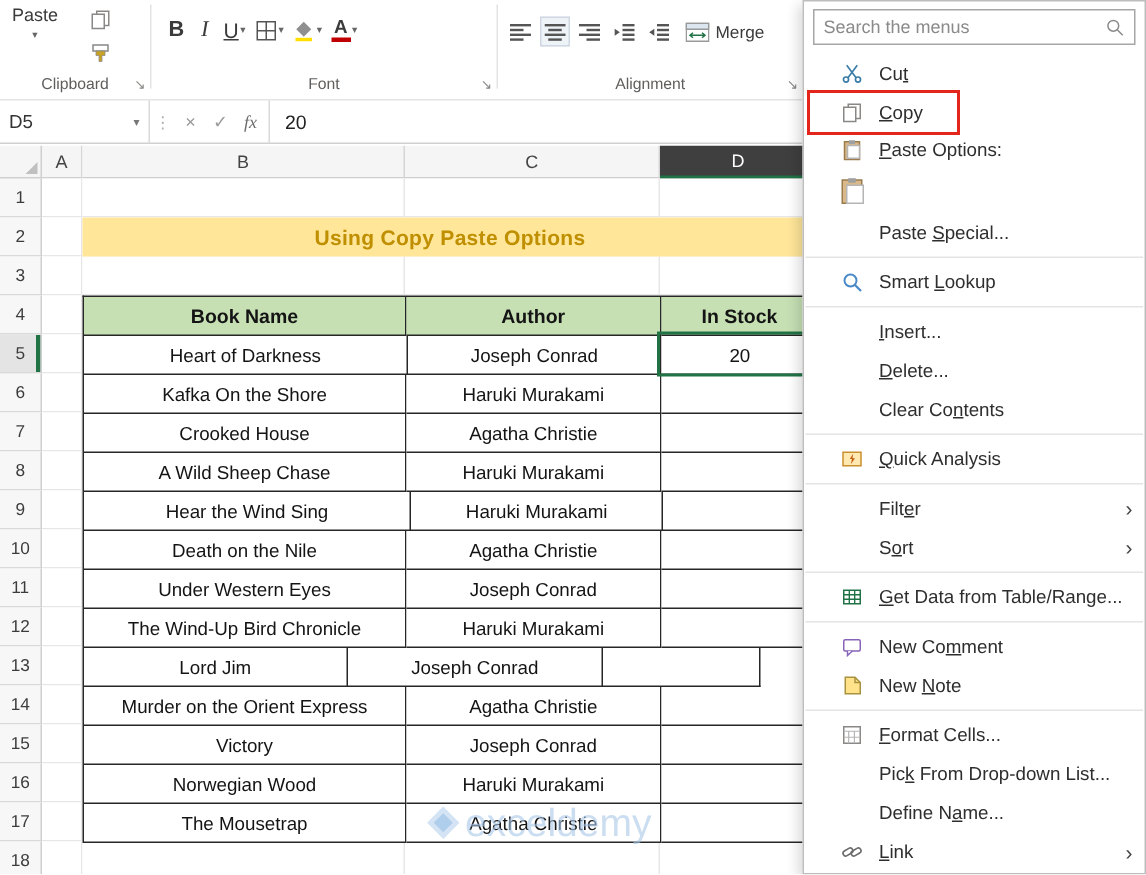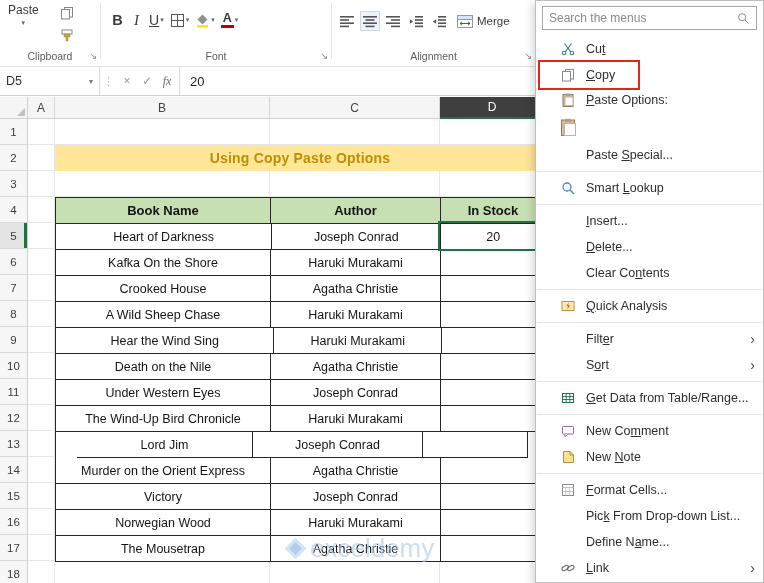--- a/index.html
+++ b/index.html
@@ -25,21 +25,21 @@
   .bold{font-weight:700;font-size:14.5px}
   .italic{font-style:italic;font-family:"Liberation Serif",serif;font-size:15px}
   .uline{text-decoration:underline;font-size:14px}
   .caret{font-size:7px;color:#666;margin-left:1px}
   .fc{display:flex;flex-direction:column;align-items:center;line-height:1}
   .fc-a{font-size:12.5px;font-weight:700;color:#3b3b3b}
   .fc-bar{width:13px;height:3px;background:#C00000;margin-top:1px}
   .ag-row{position:absolute;left:5px;top:11px;display:flex;align-items:center;gap:3px}
   .albtn{width:20px;height:20px;display:flex;align-items:center;justify-content:center;border:1px solid transparent}
   .albtn.active{background:#eef3f8;border-color:#cfd8e2}
-  .merge{display:flex;align-items:center;gap:4px;margin-left:5px;font-size:11.5px;color:#3b3b3b;white-space:nowrap}
+  .merge{display:flex;align-items:flex-end;gap:4px;margin-left:5px;font-size:11.5px;color:#3b3b3b;white-space:nowrap}
 
   
   .fbar{position:absolute;left:0;top:66px;width:535px;height:30px;background:#fff;border-top:1px solid #e3e3e3;border-bottom:1px solid #d0d0d0;display:flex;align-items:center}
   .name-box{width:100px;height:100%;border-right:1px solid #d9d9d9;display:flex;align-items:center;padding:0 6px;font-size:12.5px;color:#333}
   .name-box .nb-val{flex:1}
   .nb-caret{font-size:8px;color:#777}
   .fb-dots{color:#b0b0b0;padding:0 3px;font-size:11px}
   .fb-btn{width:20px;text-align:center;color:#9b9b9b;font-size:12px}
   .fb-btn.fx{font-style:italic;color:#6d6d6d;font-family:"Liberation Serif",serif}
   .fb-vsep{width:1px;height:100%;background:#d9d9d9;margin:0 2px}
@@ -426,21 +426,21 @@
           <div class="bt-cell" style="width: 215px;">Under Western Eyes</div>
           <div class="bt-cell" style="width: 170px;">Joseph Conrad</div>
           <div class="bt-cell" style="width: 105px;"></div>
         </div>
         <div class="bt-row">
           <div class="bt-cell" style="width: 215px;">The Wind-Up Bird Chronicle</div>
           <div class="bt-cell" style="width: 170px;">Haruki Murakami</div>
           <div class="bt-cell" style="width: 105px;"></div>
         </div>
         <div class="bt-row">
-          <div class="bt-cell" style="width: 176px; margin-left: 21px;">Lord Jim</div>
+          <div class="bt-cell" style="width: 176px;">Lord Jim</div>
           <div class="bt-cell" style="width: 170px;">Joseph Conrad</div>
           <div class="bt-cell" style="width: 105px;"></div>
         </div>
         <div class="bt-row">
           <div class="bt-cell" style="width: 215px;">Murder on the Orient Express</div>
           <div class="bt-cell" style="width: 170px;">Agatha Christie</div>
           <div class="bt-cell" style="width: 105px;"></div>
         </div>
         <div class="bt-row">
           <div class="bt-cell" style="width: 215px;">Victory</div>

